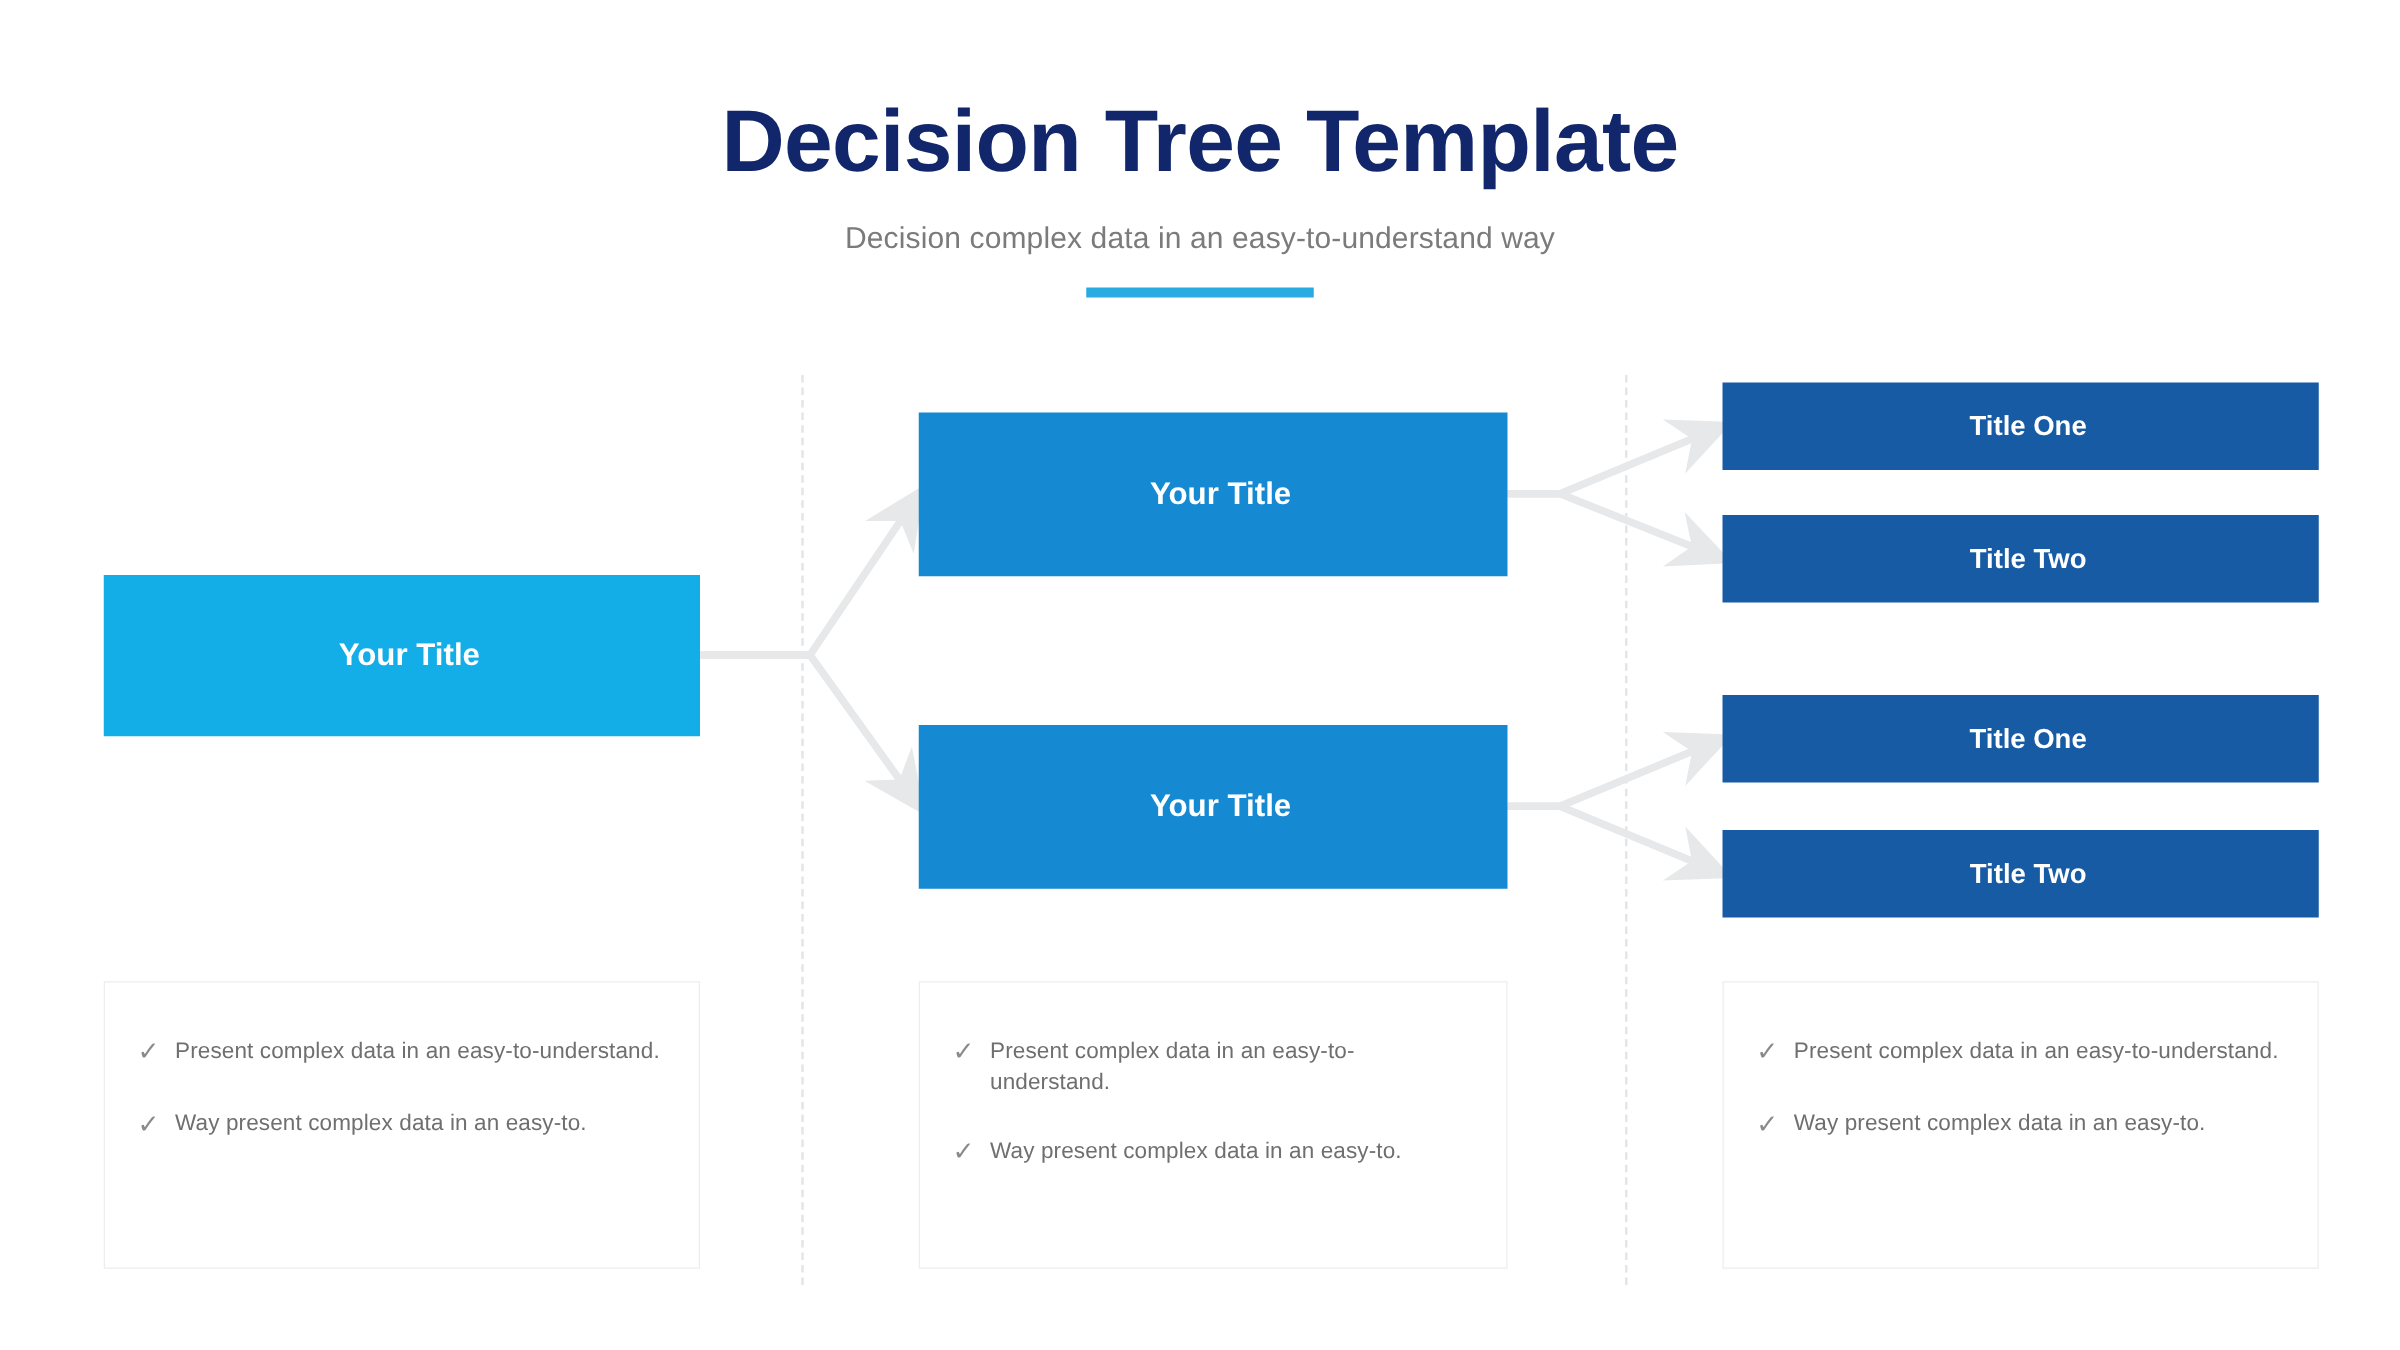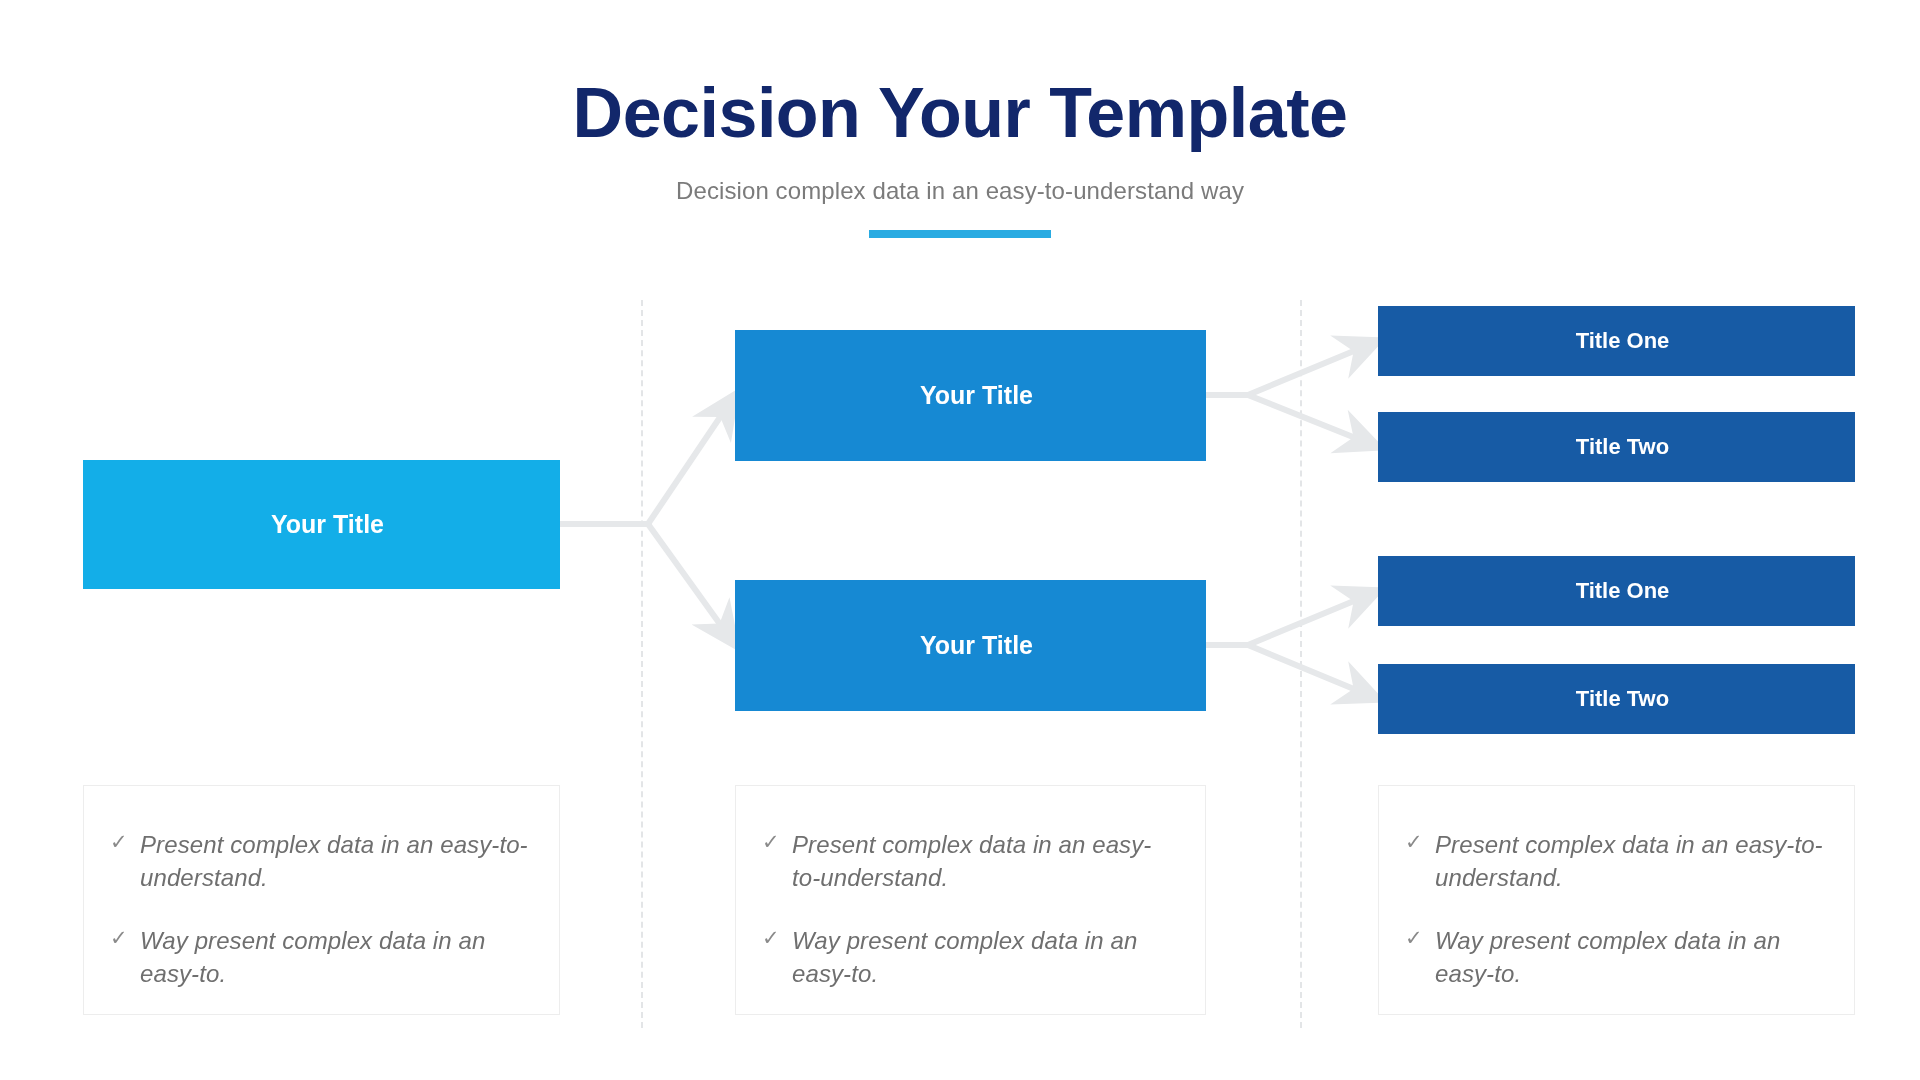--- a/index.html
+++ b/index.html
@@ -140,34 +140,33 @@
   .bullet-item:last-child { margin-bottom: 0; }
 
   .check-icon {
     flex: 0 0 auto;
     width: 30px;
     font-size: 21px;
     line-height: 1.35;
     color: #8a8a8a;
   }
   .bullet-text {
-    font-size: 24px;
+    font-size: 18px;
     line-height: 1.38;
     color: #6f6f6f;
     letter-spacing: 0.1px;
-    font-style: italic;
   }
 </style>
 </head>
 <body>
 
 <div id="slide">
 
   <div class="header">
-    <h1 class="slide-title">Decision Your Template</h1>
+    <h1 class="slide-title">Decision Tree Template</h1>
     <p class="slide-subtitle">Decision complex data in an easy-to-understand way</p>
     <div class="accent-bar"></div>
   </div>
 
   <div class="col-divider d1"></div>
   <div class="col-divider d2"></div>
 
   <svg id="connectors" viewBox="0 0 1920 1080" width="1920" height="1080">
     <defs>
       <marker id="arrowhead" markerWidth="9" markerHeight="9" refX="7" refY="4.5" orient="auto" markerUnits="strokeWidth">

